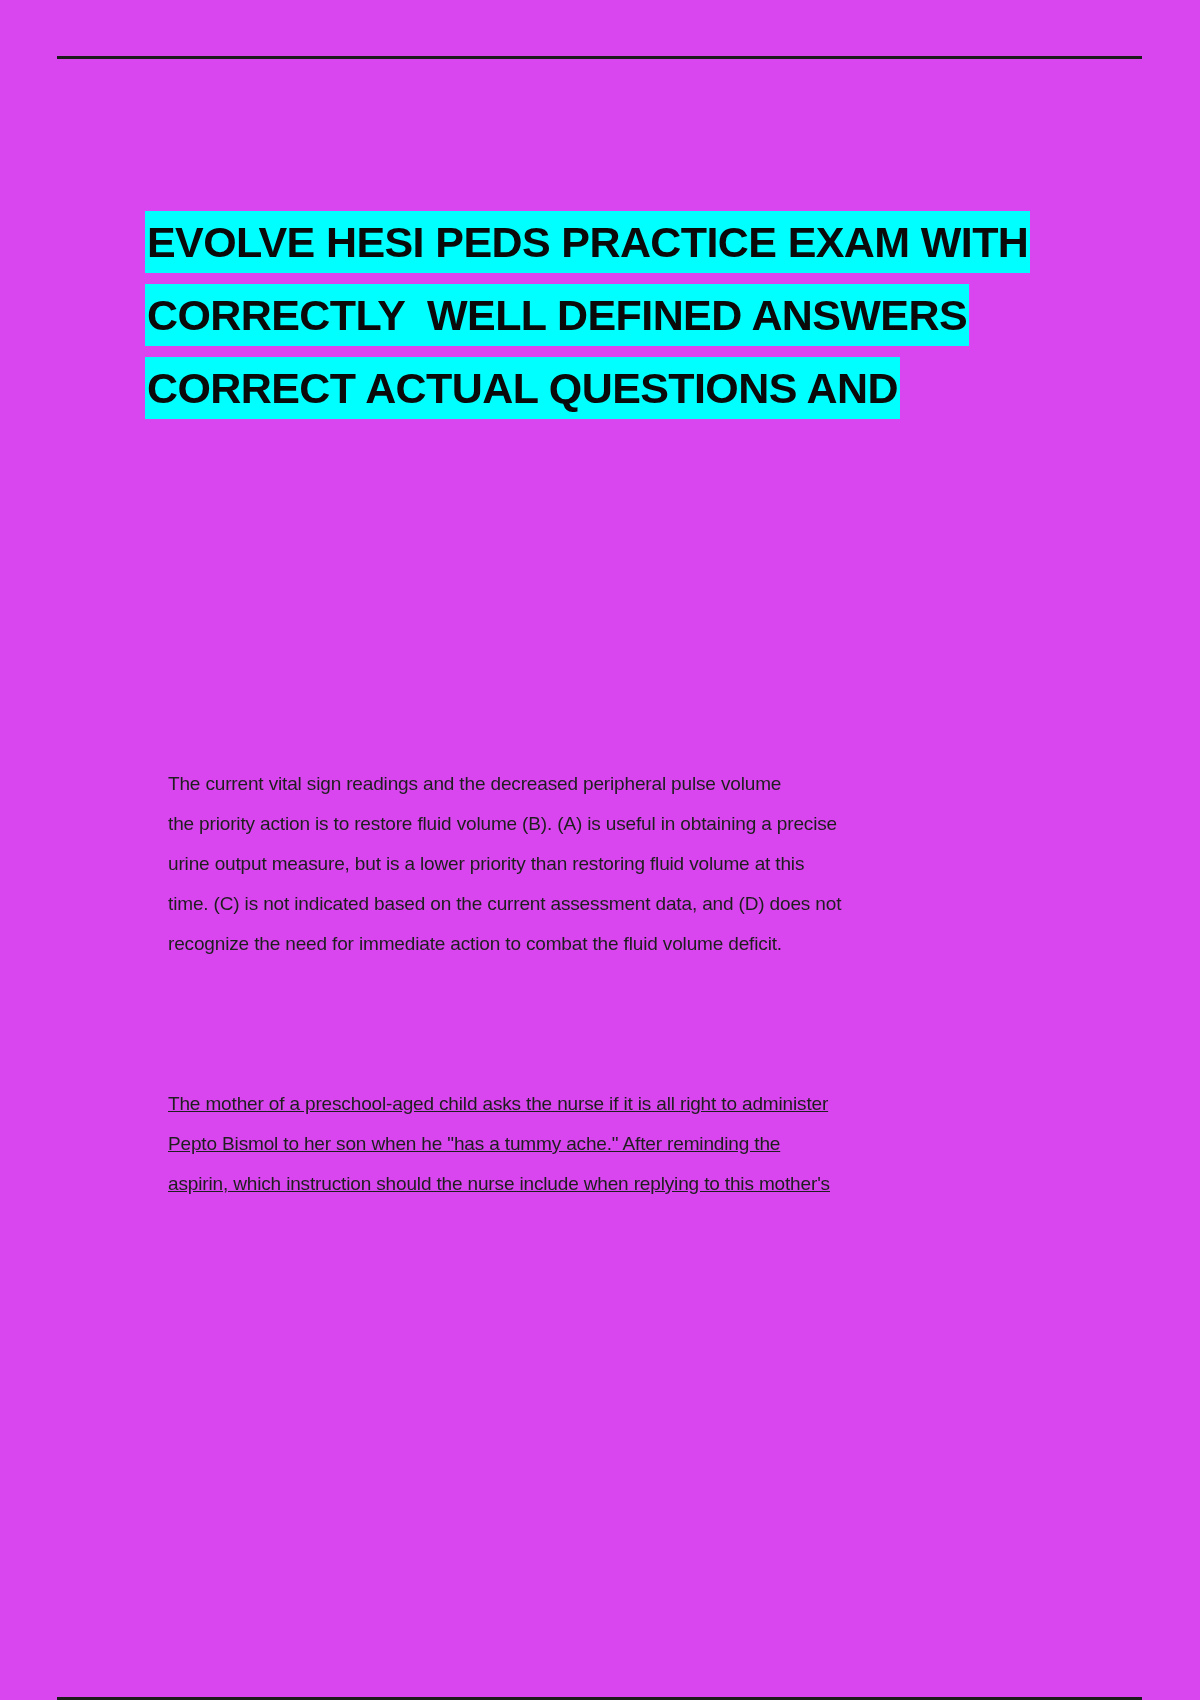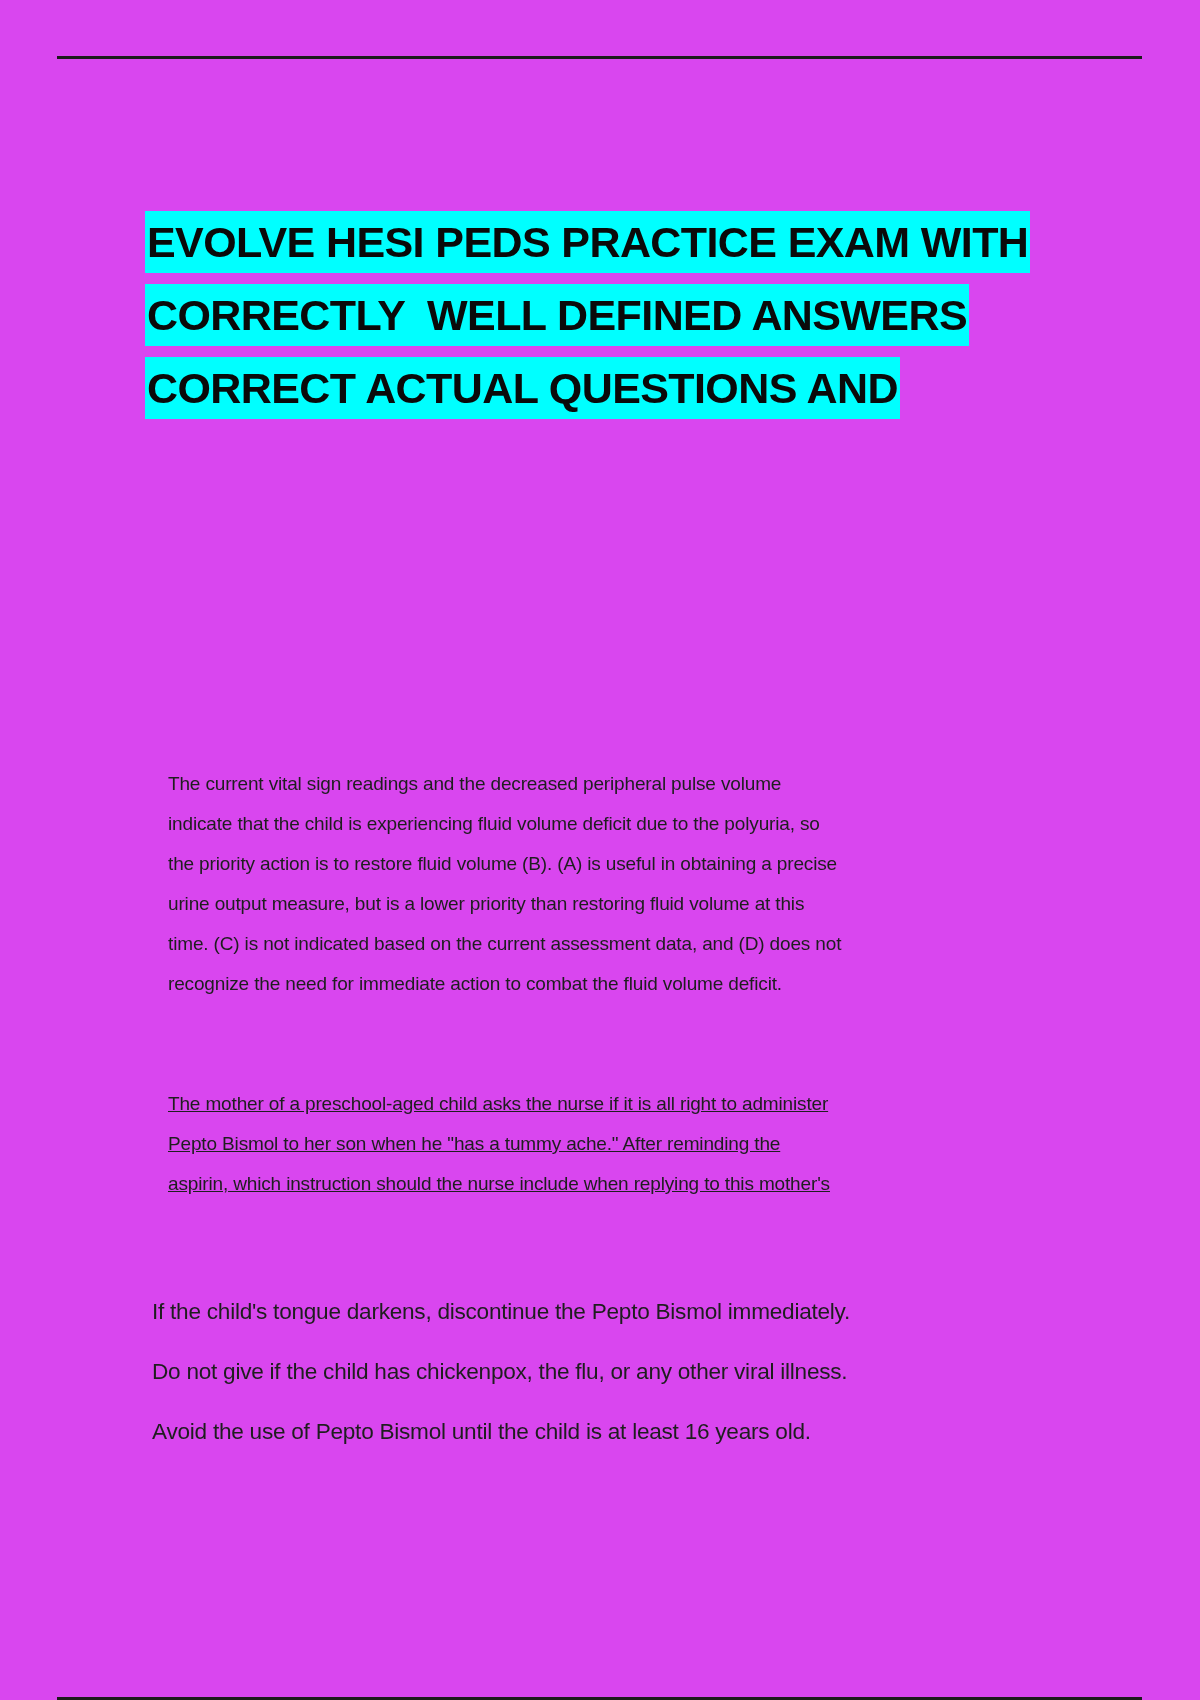--- a/index.html
+++ b/index.html
@@ -99,33 +99,27 @@
   <div class="rule top"></div>
 
   <h1 class="title">
     <span class="title-line"><span class="hl">EVOLVE HESI PEDS PRACTICE EXAM WITH</span></span>
     <span class="title-line"><span class="hl">CORRECTLY  WELL DEFINED ANSWERS</span></span>
     <span class="title-line"><span class="hl">CORRECT ACTUAL QUESTIONS AND</span></span>
   </h1>
 
   <p class="para rationale">
     <span class="ln">The current vital sign readings and the decreased peripheral pulse volume</span>
-    <span class="ln">indicate that the child is experiencing fluid volume deficit due to the polyuria, so</span>
     <span class="ln">the priority action is to restore fluid volume (B). (A) is useful in obtaining a precise</span>
     <span class="ln">urine output measure, but is a lower priority than restoring fluid volume at this</span>
     <span class="ln">time. (C) is not indicated based on the current assessment data, and (D) does not</span>
     <span class="ln">recognize the need for immediate action to combat the fluid volume deficit.</span>
   </p>
 
   <p class="para question">
     <span class="ln">The mother of a preschool-aged child asks the nurse if it is all right to administer</span>
     <span class="ln">Pepto Bismol to her son when he "has a tummy ache." After reminding the</span>
     <span class="ln">aspirin, which instruction should the nurse include when replying to this mother's</span>
   </p>
 
-  <ul class="options">
-    <li>If the child's tongue darkens, discontinue the Pepto Bismol immediately.</li>
-    <li>Do not give if the child has chickenpox, the flu, or any other viral illness.</li>
-    <li>Avoid the use of Pepto Bismol until the child is at least 16 years old.</li>
-  </ul>
 
   <div class="rule bottom"></div>
 </div>
 
 </body></html>

